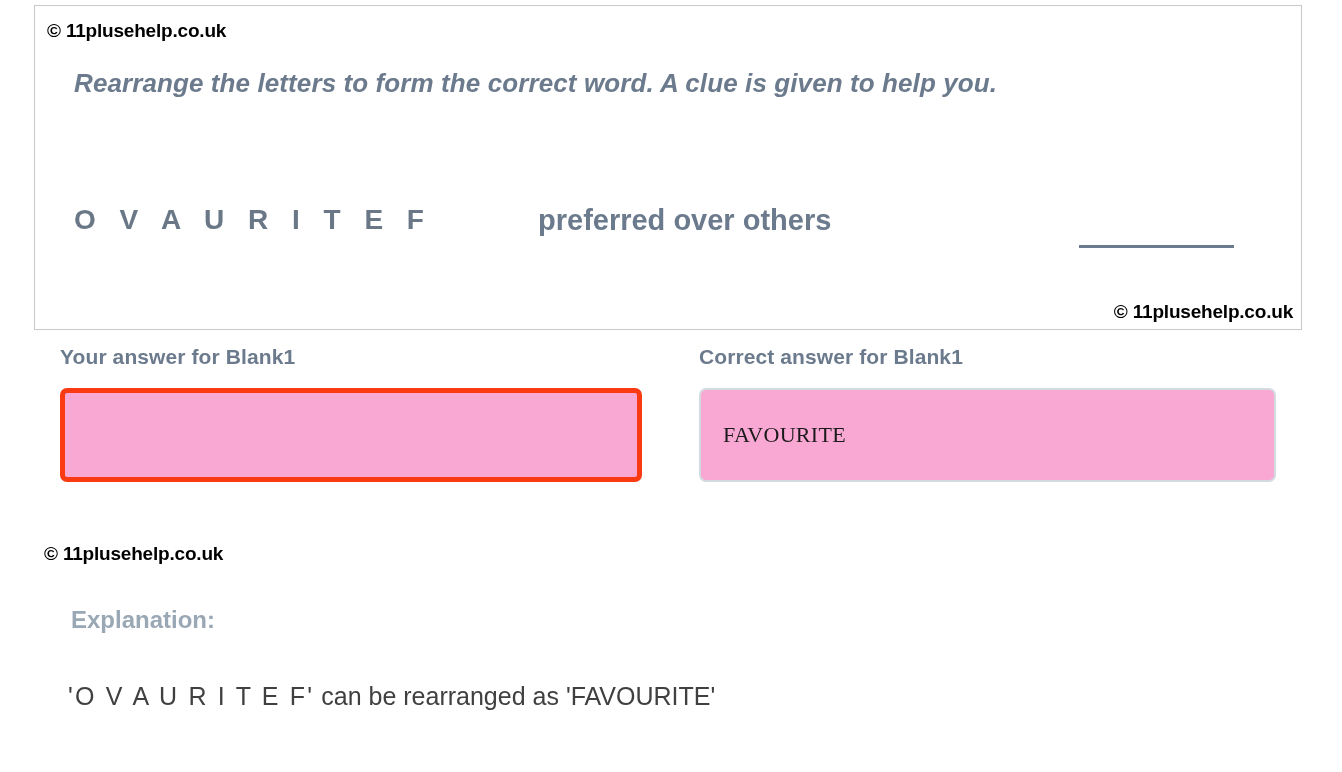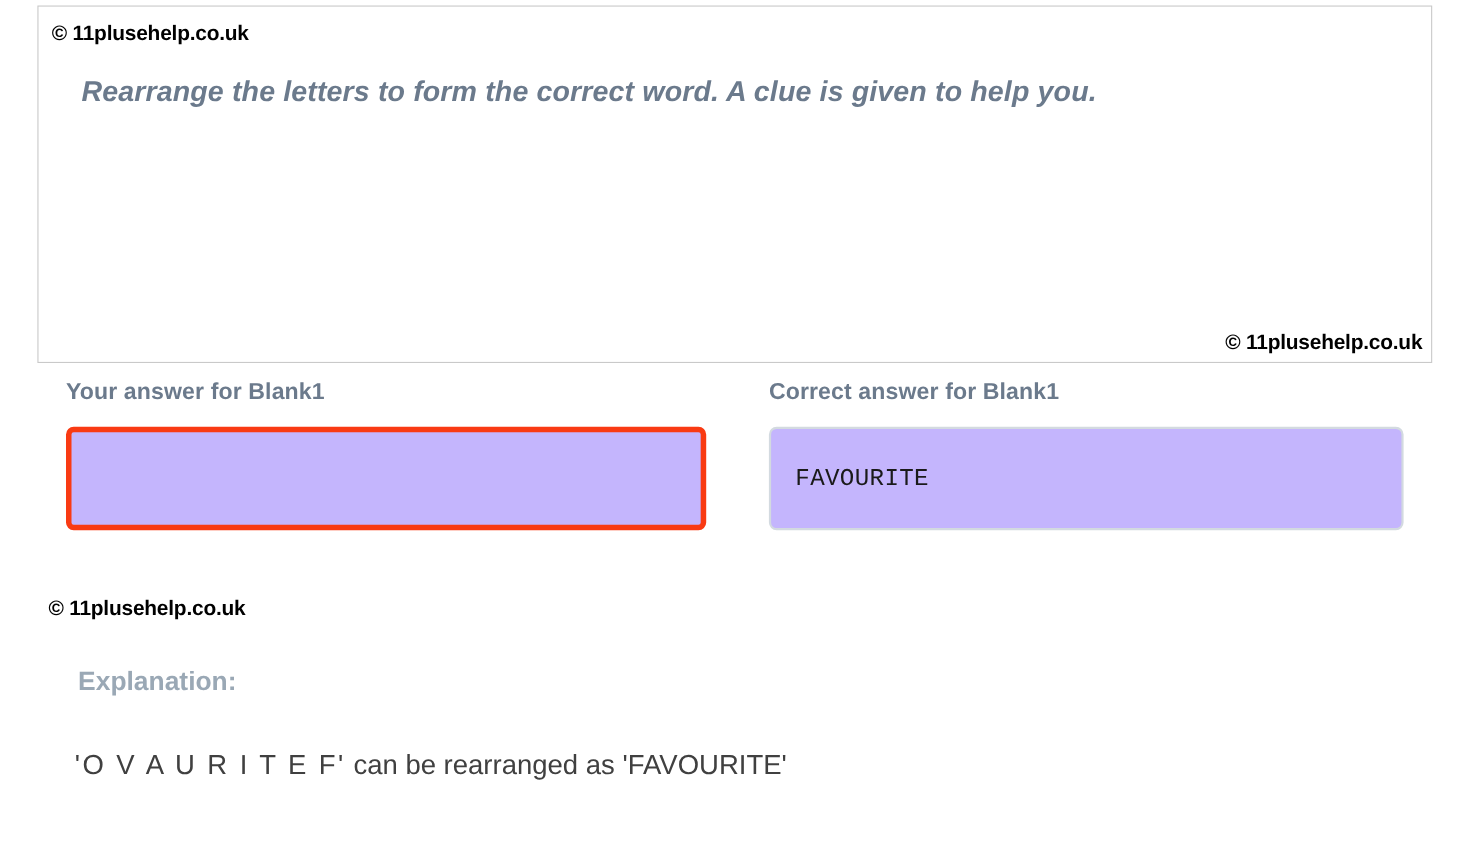--- a/index.html
+++ b/index.html
@@ -121,27 +121,27 @@
     color: #6b7a8c;
     letter-spacing: 0.1px;
     margin-bottom: 19px;
     white-space: nowrap;
   }
 
   .answer-box {
     box-sizing: border-box;
     height: 94px;
     border-radius: 7px;
-    background: #c4b5fd;
+    background: #f9a8d4;
     display: flex;
     align-items: center;
     padding: 12px 22px;
     font-size: 22px;
     color: #1a1a1a;
-    font-family: Liberation Mono, monospace;
+    font-family: Liberation Serif, serif;
   }
 
   .answer-box.user {
     border: 5px solid #f93a13;
     width: 582px;
   }
 
   .answer-box.correct {
     border: 2px solid #d3dae0;
     width: 577px;
@@ -182,20 +182,27 @@
 </style>
 </head>
 <body>
 
 <div class="question-card">
 
   <div class="copyright card-copyright-top">© 11plusehelp.co.uk</div>
 
   <div class="instruction">Rearrange the letters to form the correct word. A clue is given to help you.</div>
 
+  <div class="puzzle-row">
+    <div class="scrambled-letters">O V A U R I T E F</div>
+
+    <div class="clue-text">preferred over others</div>
+
+    <div class="answer-blank"></div>
+  </div>
 
   <div class="copyright card-copyright-bottom">© 11plusehelp.co.uk</div>
 </div>
 
 <div class="answers">
 
   <div class="answer-col left">
     <div class="answer-label">Your answer for Blank1</div>
     <div class="answer-box user">
       <span class="answer-value"></span>

